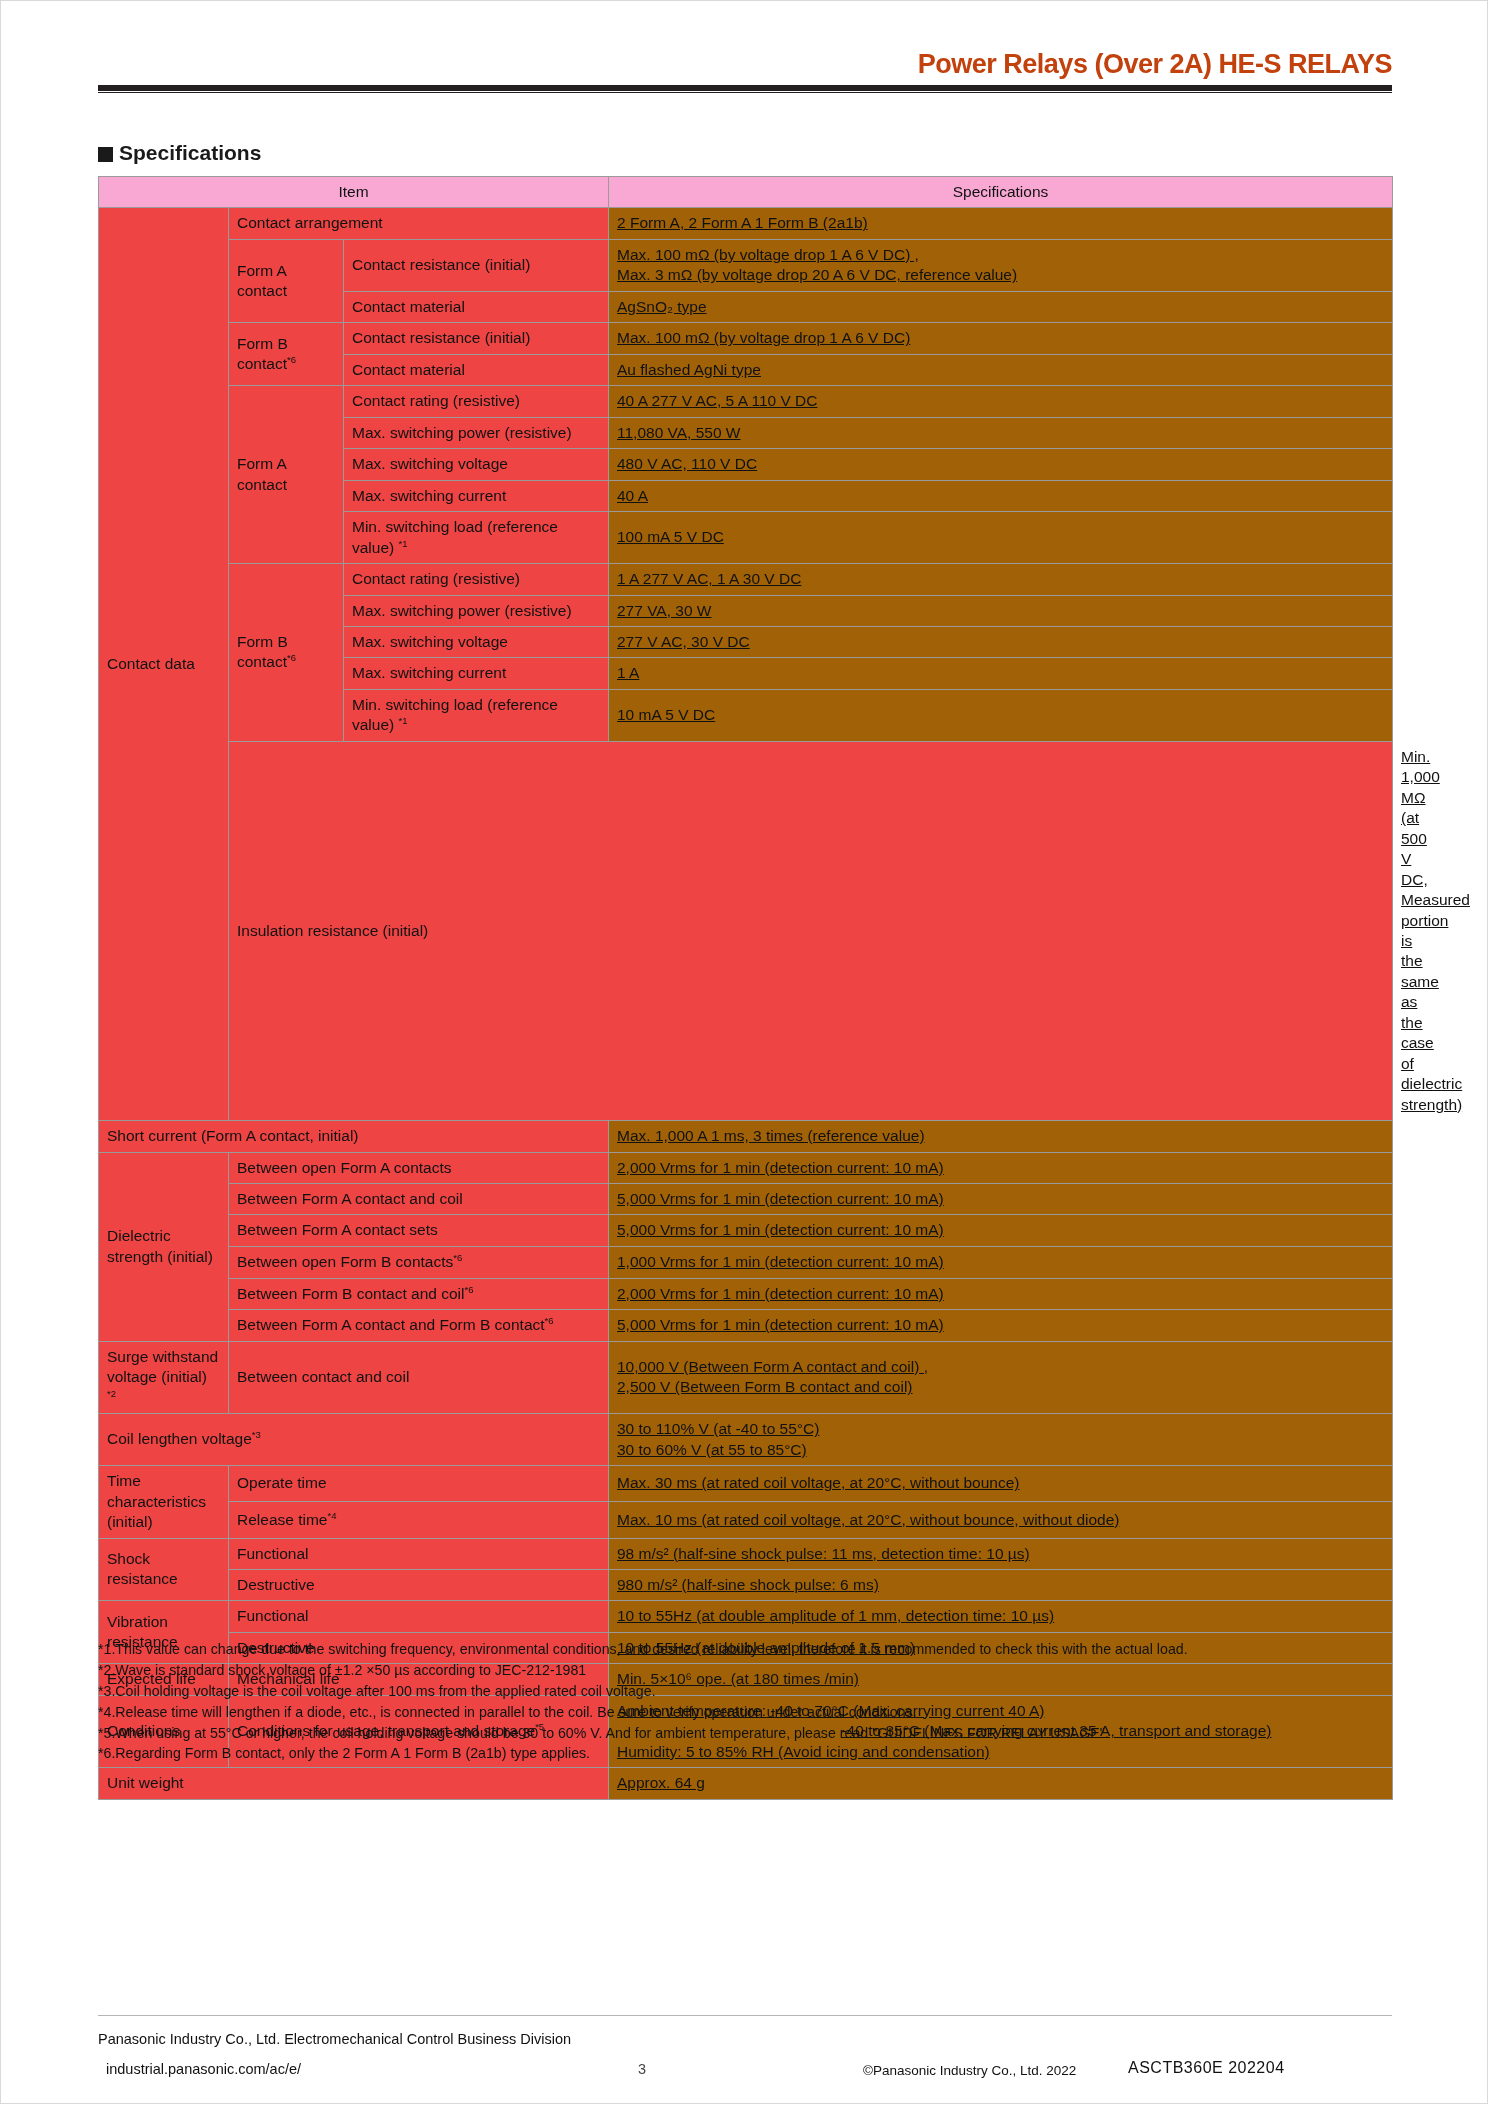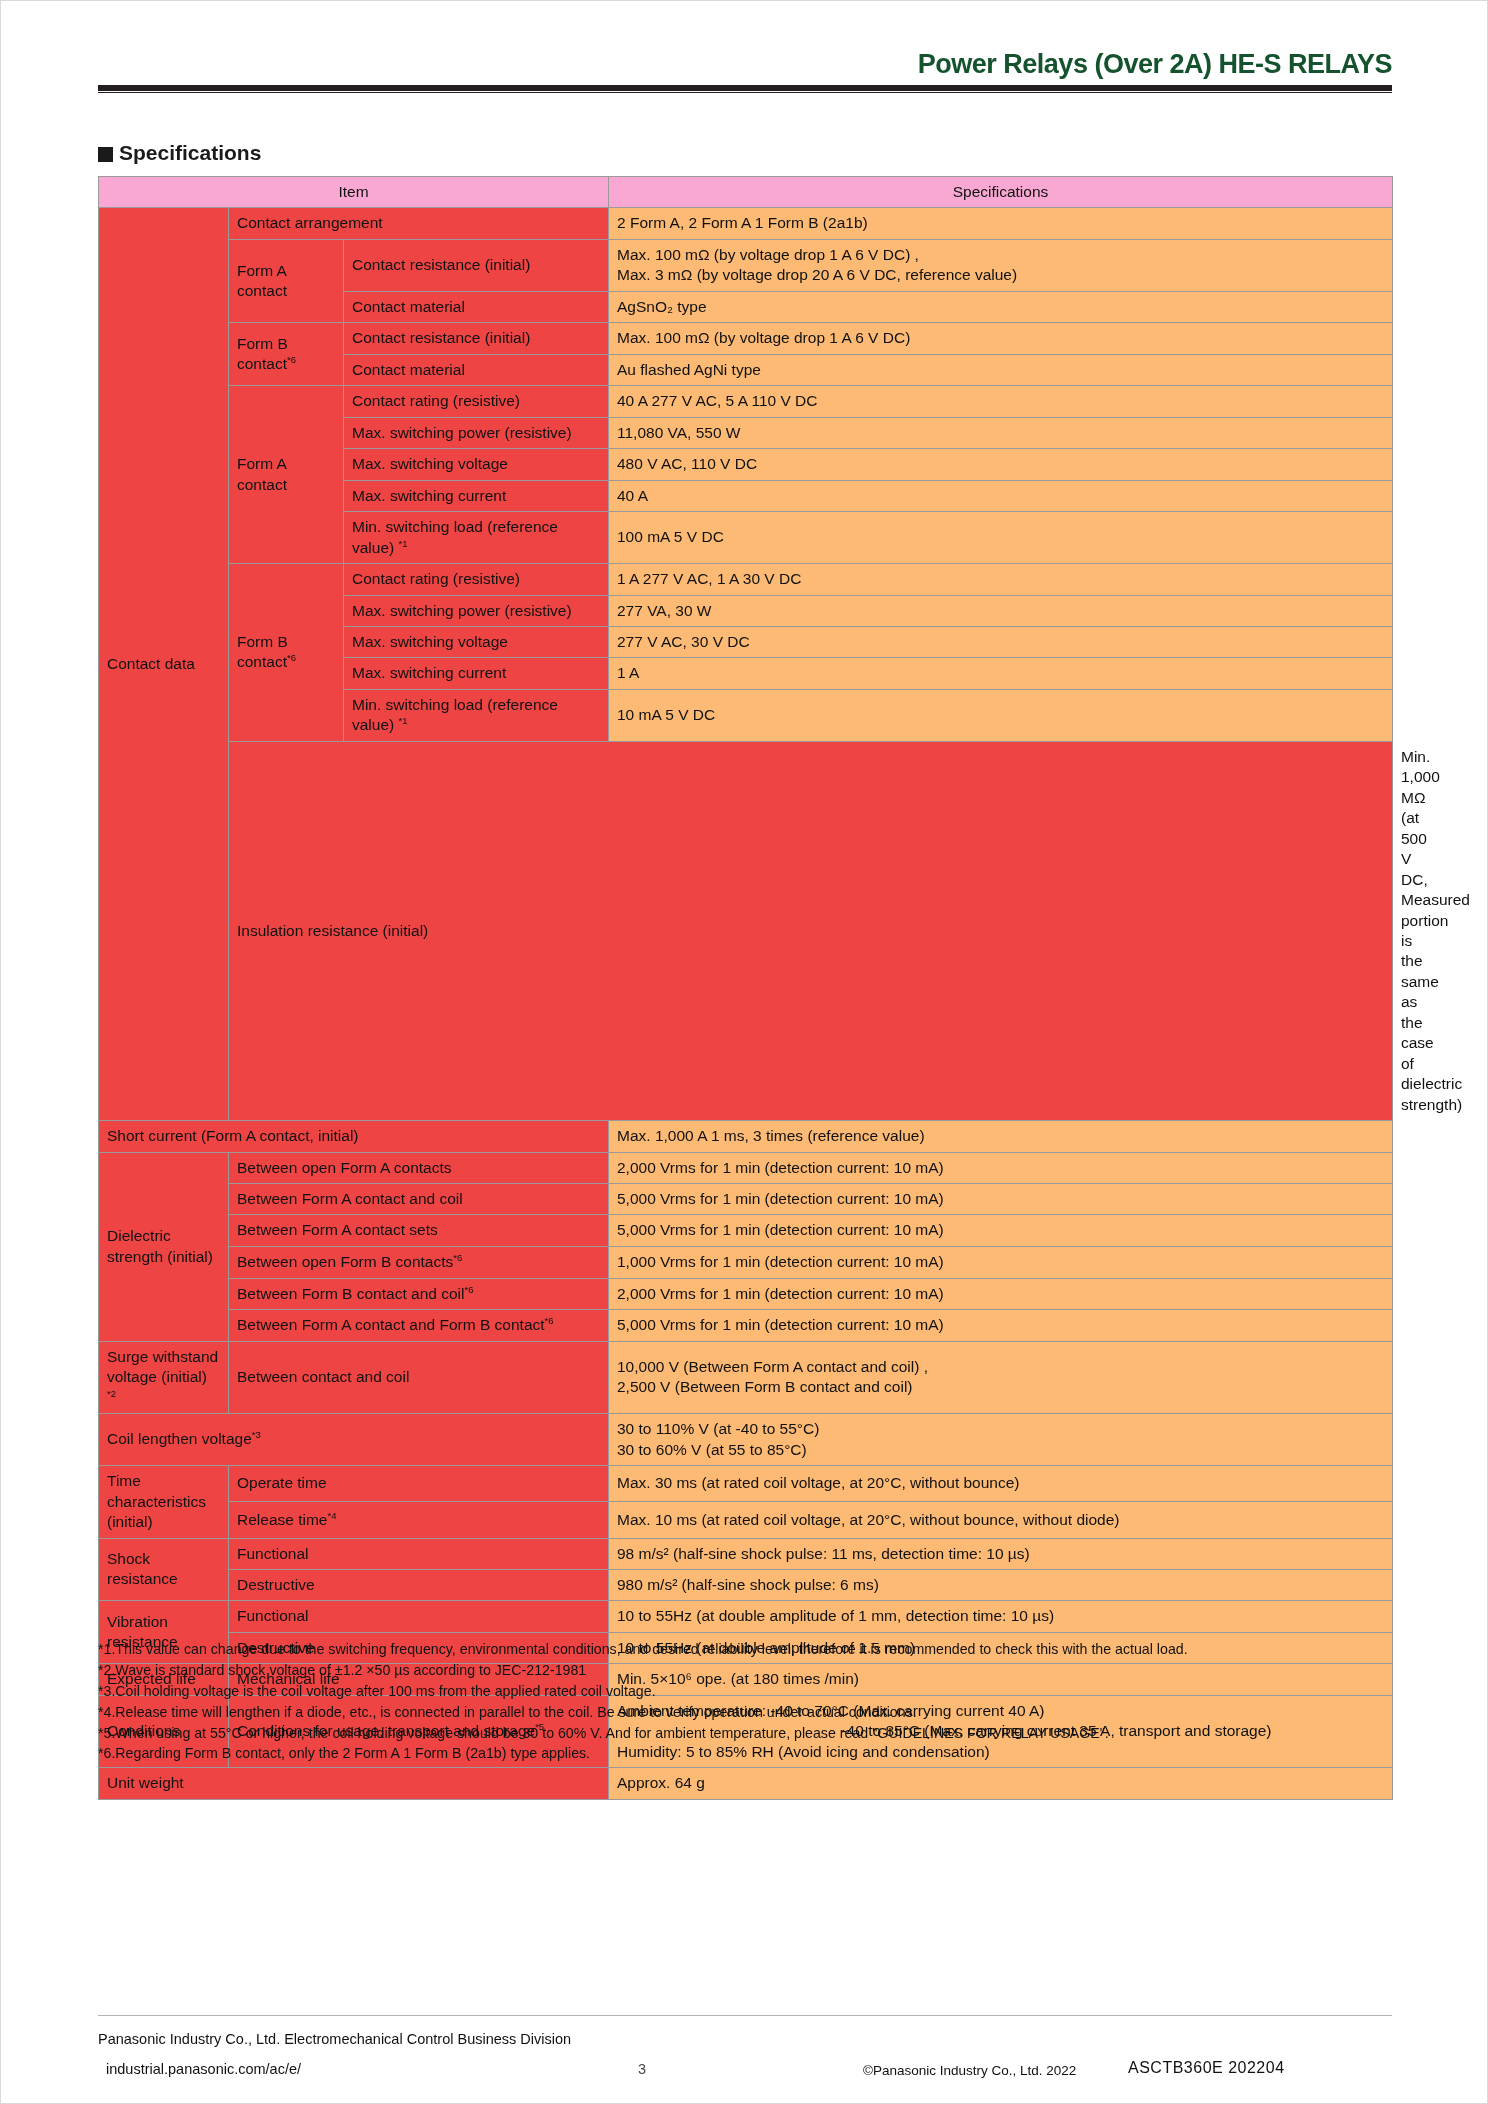--- a/index.html
+++ b/index.html
@@ -19,21 +19,21 @@
     border:1px solid #d9d9d9;
   }
 
   
   .hdr{
     position:absolute;left:97px;top:48px;width:1294px;
     text-align:right;
   }
   .hdr-title{
     font-size:27px;font-weight:bold;letter-spacing:-0.5px;
-    color:#14532d;white-space:nowrap;
+    color:#c2410c;white-space:nowrap;
   }
   .hdr-rule{
     position:absolute;left:97px;top:84px;width:1294px;height:6px;
     background:#231f20;
   }
   .hdr-rule2{
     position:absolute;left:97px;top:91px;width:1294px;height:1px;
     background:#231f20;
   }
 
@@ -53,21 +53,21 @@
   }
   table.spec td{
     border:1px solid #9a9a9a;
     padding:5px 8px;
     font-size:15.5px;
     vertical-align:middle;
     line-height:1.32;
     color:#111;
   }
   td.lbl{background:#ef4444;}
-  td.val{background:#fdba74;}
+  td.val{background:#a16207;text-decoration:underline;}
   td.hd{
     background:#f9a8d4;text-align:center;font-size:16px;
     border-top:3px solid #231f20;border-bottom:3px solid #231f20;
     padding:7px 8px;
   }
   .thick-bot td{border-bottom:2px solid #4a4a4a;}
   .tbl-end td{border-bottom:3px solid #231f20;}
   .small{font-size:13px;}
   .xsmall{font-size:12.5px;}
   sup.fn{font-size:9.5px;vertical-align:super;letter-spacing:0;}

